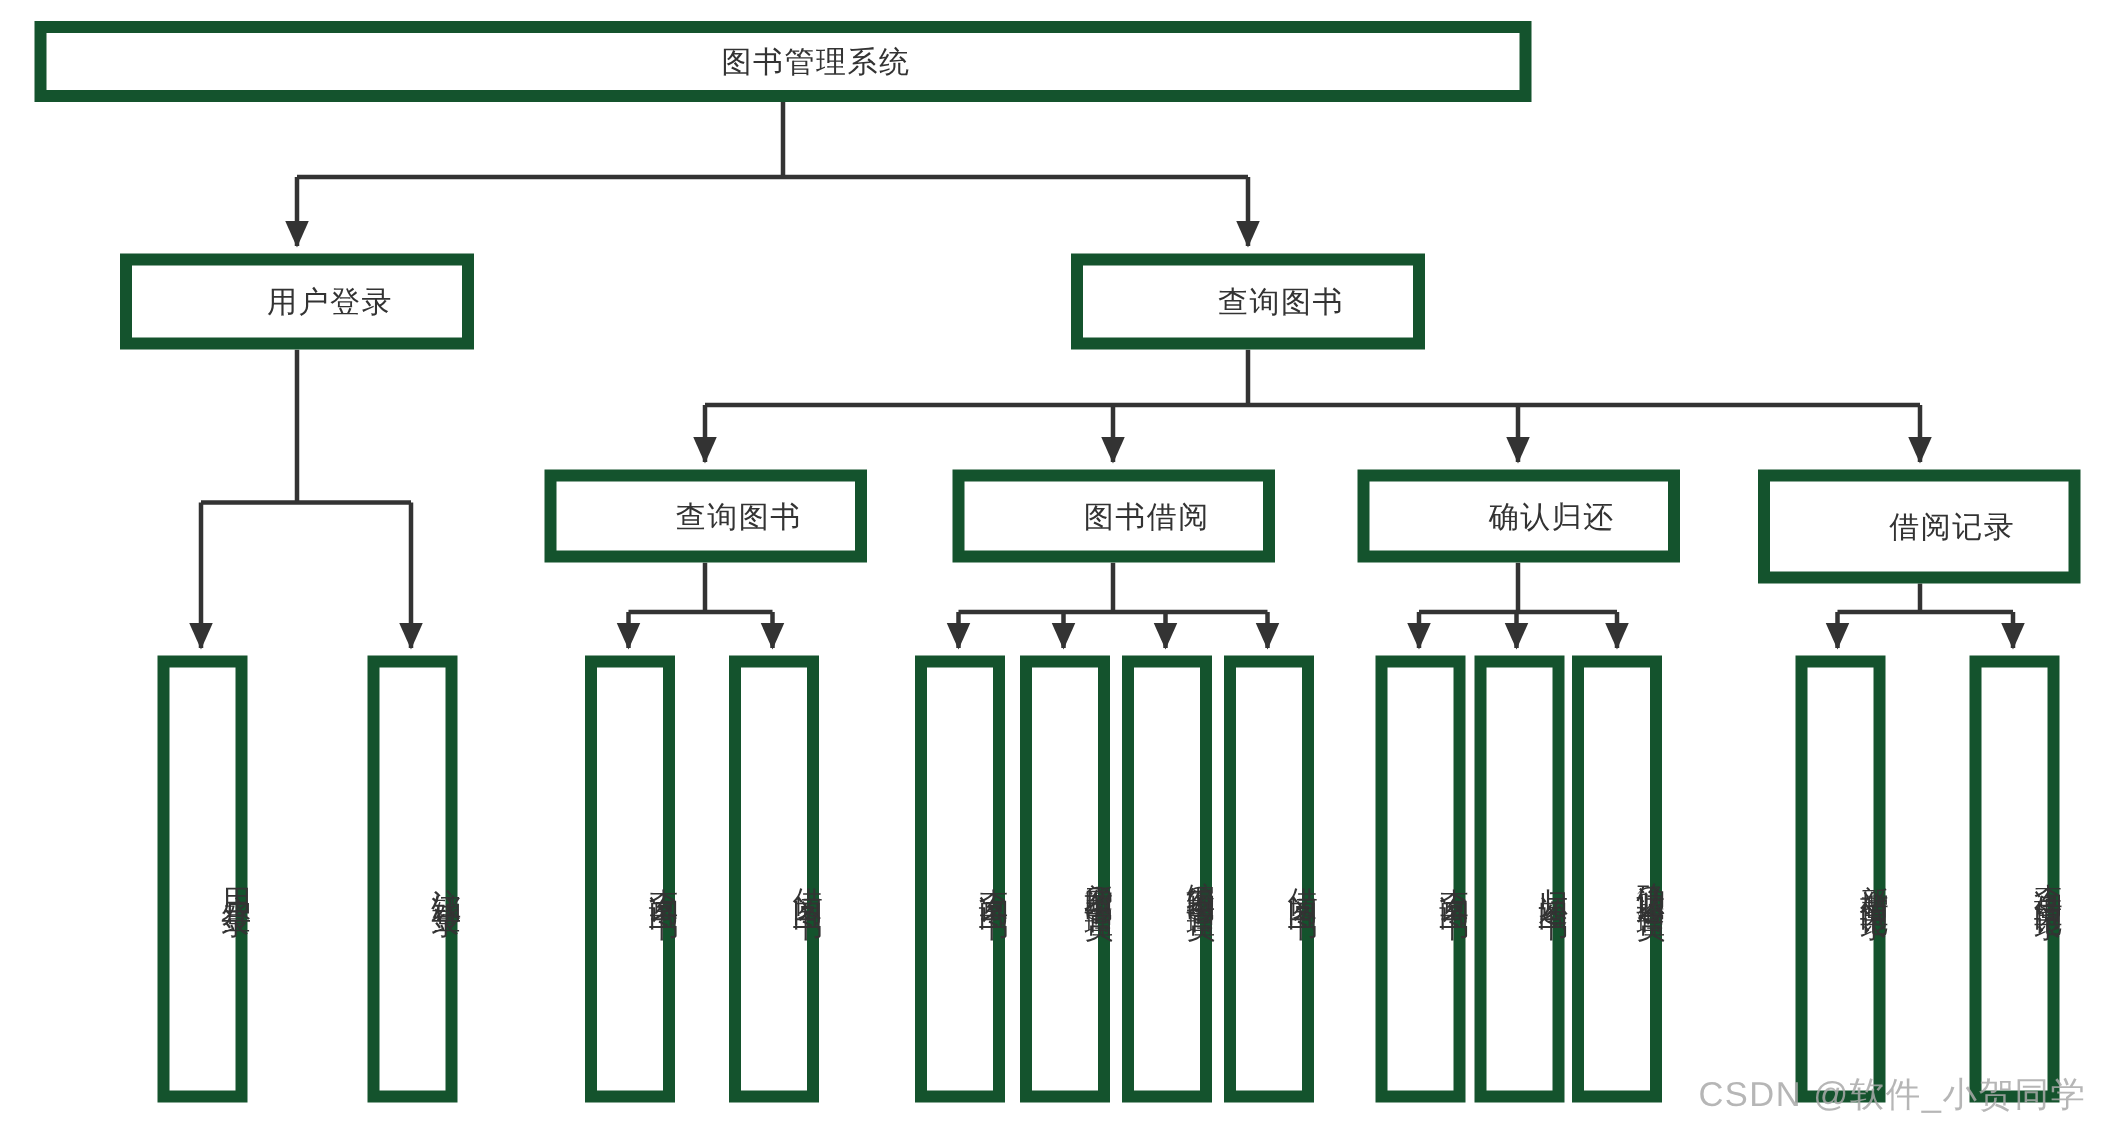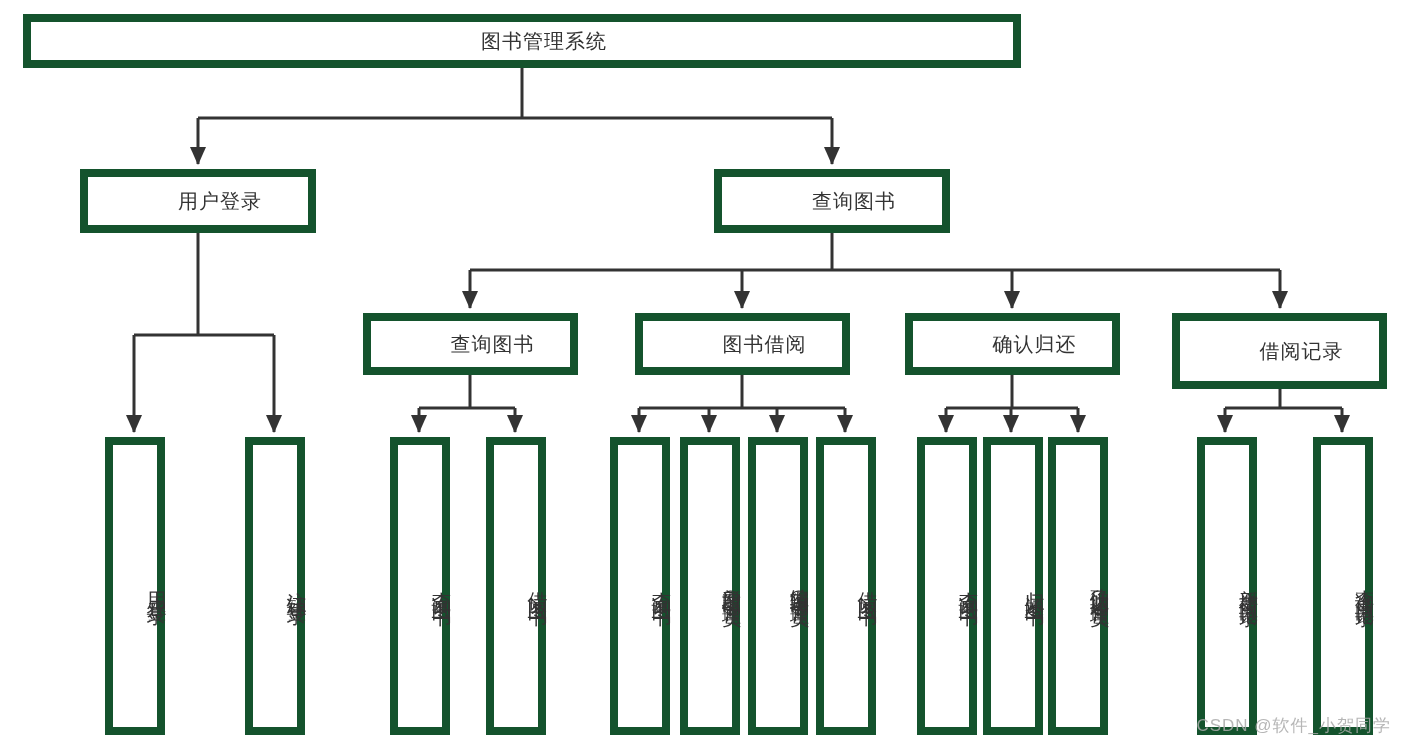--- a/index.html
+++ b/index.html
@@ -29,21 +29,21 @@
     font-size: 20px;
     line-height: 1;
     letter-spacing: 5px;
     color: #333333;
     white-space: nowrap;
   }
   .watermark {
     position: absolute;
     top: 714px;
     right: 14px;
-    font-size: 17px;
+    font-size: 23px;
     letter-spacing: 1px;
     color: #aaaaaa;
     opacity: 0.85;
     pointer-events: none;
   }
 </style>
 </head>
 <body>
 
 <div id="canvas">

